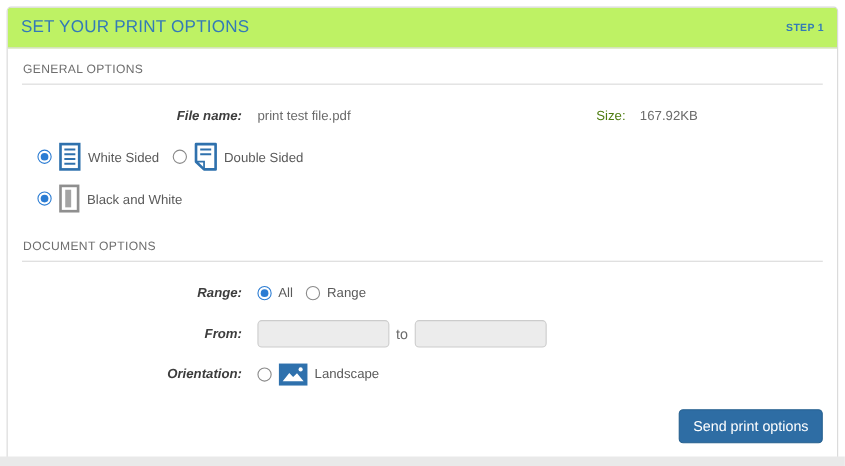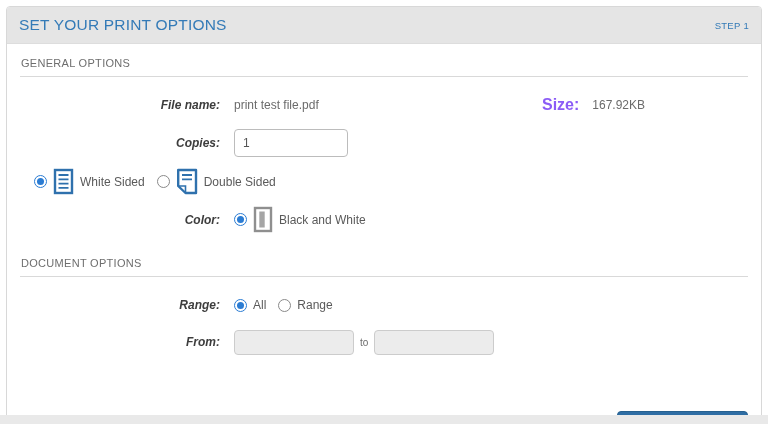--- a/index.html
+++ b/index.html
@@ -13,36 +13,36 @@
   .panel {
     border: 1px solid #d8d8d8;
     border-radius: 4px;
     background: #fff;
     min-height: 402px;
     display: flex;
     flex-direction: column;
     overflow: hidden;
   }
   .panel-heading {
-    background: #e5e5e5;
+    background: #bef264;
     border-bottom: 1px solid #dddddd;
     padding: 9px 12px;
     display: flex;
     align-items: center;
     justify-content: space-between;
   }
   .panel-title {
     color: var(--accent-blue);
     font-size: 15.5px;
     letter-spacing: 0.2px;
   }
   .step-label {
     color: var(--accent-blue);
     font-size: 9.5px;
-    font-weight: normal;
+    font-weight: bold;
     letter-spacing: 0.3px;
   }
   .panel-body { padding: 0 13px 10px 13px; flex: 1; display: flex; flex-direction: column; }
   .section-head {
     padding: 13px 1px 7px 1px;
     font-size: 11px;
     font-weight: normal;
     color: #6e6e6e;
     letter-spacing: 0.3px;
   }
@@ -57,36 +57,36 @@
     flex: none;
     text-align: right;
     font-weight: bold;
     font-size: 12px;
     color: #3d3d3d;
     font-style: italic;
   }
   .content-col { margin-left: 14px; display: flex; align-items: center; }
   .value-text { color: #6b6b6b; font-size: 12px; }
   .file-name-value { width: 308px; flex: none; }
-  .inline-label { font-weight: bold; font-size: 16px; color: #8b5cf6; }
+  .inline-label { font-weight: normal; font-size: 12px; color: #4d7c0f; }
   .size-value { margin-left: 13px; }
 
   .text-input {
     height: 28px;
     width: 114px;
     border: 1px solid #bcbcbc;
     border-radius: 4px;
     padding: 0 8px;
     font-size: 12px;
     color: #555;
     font-family: "Liberation Sans", "DejaVu Sans", sans-serif;
     background: #fff;
   }
   .text-input:disabled { background: #ececec; border-color: #cccccc; height: 25px; width: 120px; }
-  .to-label { margin: 0 6px; color: #6b6b6b; font-size: 10px; }
+  .to-label { margin: 0 6px; color: #6b6b6b; font-size: 13px; }
 
   .opt { display: flex; align-items: center; cursor: pointer; margin-right: 12px; }
   .radio {
     width: 13px; height: 13px; flex: none;
     border-radius: 50%;
     border: 1px solid #8a8a8a;
     background: #fff;
     display: inline-block;
     position: relative;
   }
@@ -136,26 +136,20 @@
 
     <div class="form-row">
       <span class="label-col">File name:</span>
       <div class="content-col">
         <span class="value-text file-name-value">print test file.pdf</span>
         <span class="inline-label">Size:</span>
         <span class="value-text size-value">167.92KB</span>
       </div>
     </div>
 
-    <div class="form-row">
-      <span class="label-col">Copies:</span>
-      <div class="content-col">
-        <input class="text-input" type="text" value="1" style="">
-      </div>
-    </div>
 
     <div class="form-row">
       <div class="content-col">
 
         <label class="opt">
           <span class="radio checked"></span>
           <span class="icon">
             <svg width="21" height="27" viewBox="0 0 21 27">
               <rect x="2" y="2" width="17" height="23" fill="#fff" stroke="var(--icon-blue)" stroke-width="2.4"></rect>
               <line x1="5.5" y1="7" x2="15.5" y2="7" stroke="var(--icon-blue)" stroke-width="1.8"></line>
@@ -177,21 +171,20 @@
               <line x1="6" y1="11.3" x2="16" y2="11.3" stroke="var(--icon-blue)" stroke-width="1.8"></line>
             </svg>
           </span>
           <span class="opt-label">Double Sided</span>
         </label>
 
       </div>
     </div>
 
     <div class="form-row">
-      <span class="label-col">Color:</span>
       <div class="content-col">
 
         <label class="opt">
           <span class="radio checked"></span>
           <span class="icon">
             <svg width="20" height="27" viewBox="0 0 20 27">
               <rect x="2" y="2" width="16" height="23" fill="#fff" stroke="var(--gray-icon)" stroke-width="2.4"></rect>
               <rect x="6.3" y="5.5" width="5.4" height="16" fill="#a5a5a5"></rect>
             </svg>
           </span>
@@ -225,23 +218,35 @@
     <div class="form-row">
       <span class="label-col">From:</span>
       <div class="content-col">
         <input class="text-input" type="text" disabled="" value="" style="">
         <span class="to-label">to</span>
         <input class="text-input" type="text" disabled="" value="" style="">
       </div>
     </div>
 
     <div class="form-row">
-      <div class="content-col">
-
-
+      <span class="label-col">Orientation:</span>
+      <div class="content-col">
+
+
+        <label class="opt">
+          <span class="radio"></span>
+          <span class="icon">
+            <svg width="27" height="21" viewBox="0 0 27 21">
+              <rect x="1.5" y="1.5" width="24" height="18" fill="var(--icon-blue)" stroke="var(--icon-blue)" stroke-width="2"></rect>
+              <path d="M4 16.5 L10 9 L13.5 12.7 L17 9.4 L23 16.5 Z" fill="#fff"></path>
+              <circle cx="20.3" cy="5.8" r="1.9" fill="#fff"></circle>
+            </svg>
+          </span>
+          <span class="opt-label">Landscape</span>
+        </label>
 
       </div>
     </div>
 
     <div class="footer-row">
       <button class="btn-primary">Send print options</button>
     </div>
 
   </div>
 </div>

